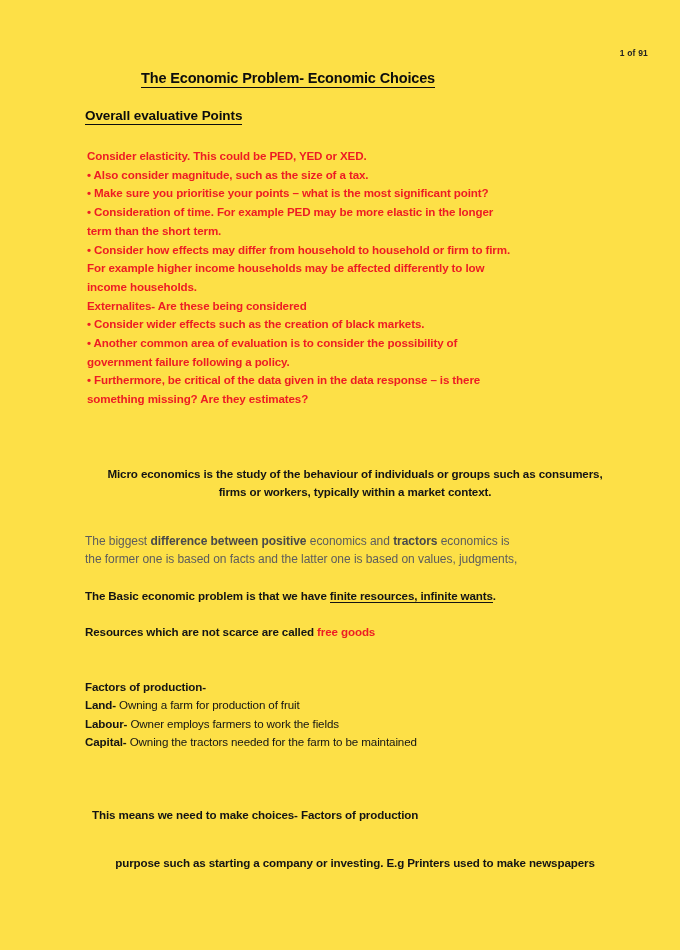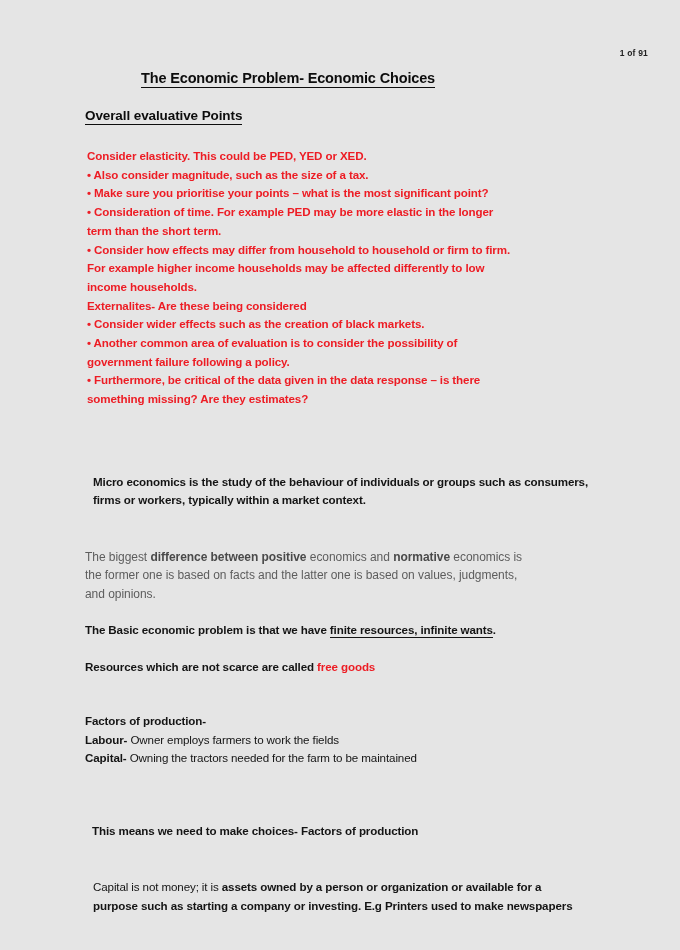--- a/index.html
+++ b/index.html
@@ -11,21 +11,21 @@
     width: 680px;
     height: 950px;
     position: relative;
     font-family: "Liberation Sans", sans-serif;
     color: #161616;
     overflow: hidden;
   }
   .page {
     position: absolute;
     inset: 0;
-    background: #e5e5e5;
+    background: #fde047;
     padding: 4px;
     text-decoration: underline;
   }
   .page-indicator {
     position: absolute;
     top: 48px;
     right: 32px;
     font-size: 8.5px;
     font-weight: bold;
     letter-spacing: 0.2px;
@@ -76,21 +76,22 @@
   .gap-lg { height: 54px; }
   .gap-md { height: 30px; }
   .gap-sm { height: 18px; }
 
   .para-bold {
     font-size: 11.6px;
     font-weight: bold;
     line-height: 18.5px;
     letter-spacing: -0.12px;
     color: #141414;
-    margin: 8px;
+    margin: 0;
+    text-align: center;
   }
   .para-bold .ln { display: block; white-space: pre; }
 
   .para-gray {
     font-family: "Liberation Sans", sans-serif;
     font-size: 12px;
     font-weight: normal;
     line-height: 18.5px;
     color: #5d5d5d;
     margin: 0;
@@ -154,51 +155,50 @@
     <div class="gap-lg"></div>
 
     <div class="para-bold">
       <span class="ln">Micro economics is the study of the behaviour of individuals or groups such as consumers,</span>
       <span class="ln">firms or workers, typically within a market context.</span>
     </div>
 
     <div class="gap-md"></div>
 
     <div class="para-gray">
-      <span class="ln"><span>The biggest </span><b>difference between positive</b><span> economics and </span><b>normative</b><span> economics is</span></span>
+      <span class="ln"><span>The biggest </span><b>difference between positive</b><span> economics and </span><b>tractors</b><span> economics is</span></span>
       <span class="ln">the former one is based on facts and the latter one is based on values, judgments,</span>
-      <span class="ln">and opinions.</span>
     </div>
 
     <div class="gap-sm"></div>
 
     <div class="line"><span>The Basic economic problem is that we have </span><span class="u">finite resources, infinite wants</span><span>.</span></div>
 
     <div class="gap-sm"></div>
 
     <div>
       <div class="line"><span>Resources which are not scarce are called </span><span class="red">free goods</span></div>
     </div>
 
     <div class="gap-sm"></div>
 
 
     <div class="gap-sm"></div>
 
     <div class="fac-list">
       <div class="line">Factors of production-</div>
+      <div class="line"><span>Land-</span><span class="reg"> Owning a farm for production of fruit</span></div>
       <div class="line"><span>Labour-</span><span class="reg"> Owner employs farmers to work the fields</span></div>
       <div class="line"><span>Capital-</span><span class="reg"> Owning the tractors needed for the farm to be maintained</span></div>
     </div>
 
     <div class="gap-lg"></div>
 
     <div class="line indent">This means we need to make choices- Factors of production</div>
 
     <div class="gap-md"></div>
 
     <div class="para-bold">
-      <span class="ln"><span style="font-weight:normal">Capital is not money; it is </span><span>assets owned by a person or organization or available for a</span></span>
       <span class="ln">purpose such as starting a company or investing. E.g Printers used to make newspapers</span>
     </div>
 
   </div>
 </div>
 
 </body></html>

